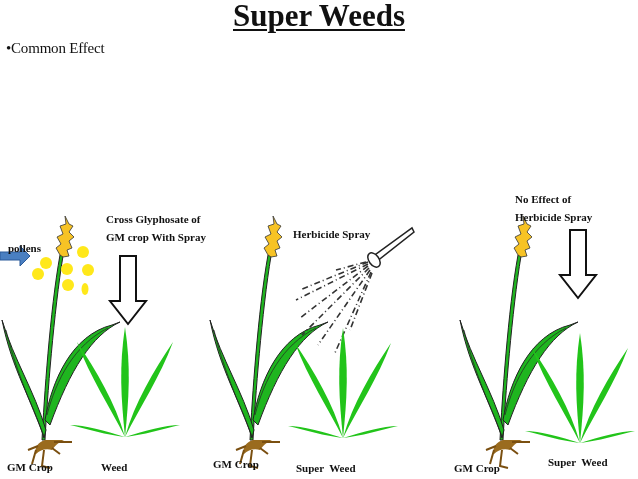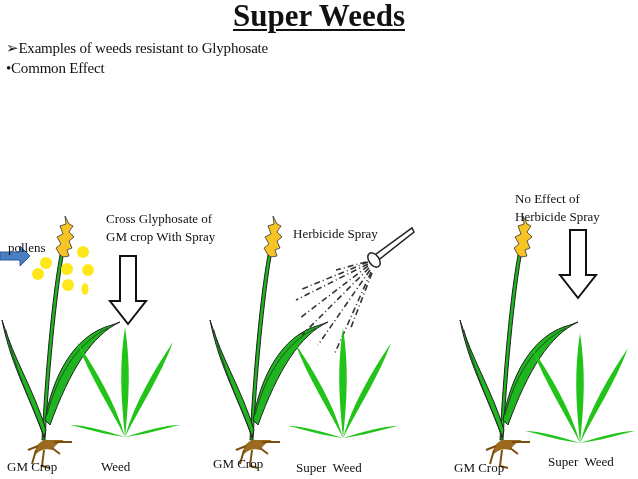--- a/index.html
+++ b/index.html
@@ -4,30 +4,29 @@
 <style>
   html, body { margin:0; padding:0; background:#ffffff; }
   body { width:638px; height:479px; position:relative; overflow:hidden;
          font-family:"Liberation Serif", "DejaVu Serif", serif; color:#111; }
   .title { position:absolute; left:0; width:638px; top:-2px; text-align:center;
            font-size:31px; font-weight:bold; text-decoration:underline; text-decoration-thickness:2px; text-underline-offset:3px; }
   .text-block { position:absolute; left:6px; top:39px; width:630px; font-size:15px; line-height:19.5px; letter-spacing:-0.2px; }
   .text-block p { margin:0; }
   .bullet { margin-left:0; }
   .sub { margin-left:20px; }
-  .lbl { position:absolute; font-size:13px; line-height:18px; white-space:nowrap; }
+  .lbl { position:absolute; font-size:11px; line-height:18px; white-space:nowrap;font-weight:bold; }
   svg.scene { position:absolute; left:0; top:0; }
 </style>
 </head>
 <body>
 
 <div class="title">Super Weeds</div>
 
 <div class="text-block">
-  <p class="bullet"><span>➢</span><span>Examples of weeds resistant to Glyphosate</span></p>
   <p class="sub"><span>•</span><span>Common Effect</span></p>
 </div>
 
 <svg class="scene" width="638" height="479" viewBox="0 0 638 479">
   <defs>
     <g id="gmcrop">
 
       <path d="M0,0 C2,-40 8,-130 18,-185 L21,-184 C12,-130 5,-40 3,0 Z" fill="#1fb51f" stroke="#222" stroke-width="1"></path>
 
       <path d="M18,-185 L14,-192 L19,-196 L15,-203 L21,-206 L18,-214 L24,-216 L23,-224 L27,-216 L31,-214 L27,-208 L32,-203 L27,-199 L30,-192 L25,-190 L27,-184 L21,-183 Z" fill="#f7c325" stroke="#333" stroke-width="0.8"></path>

